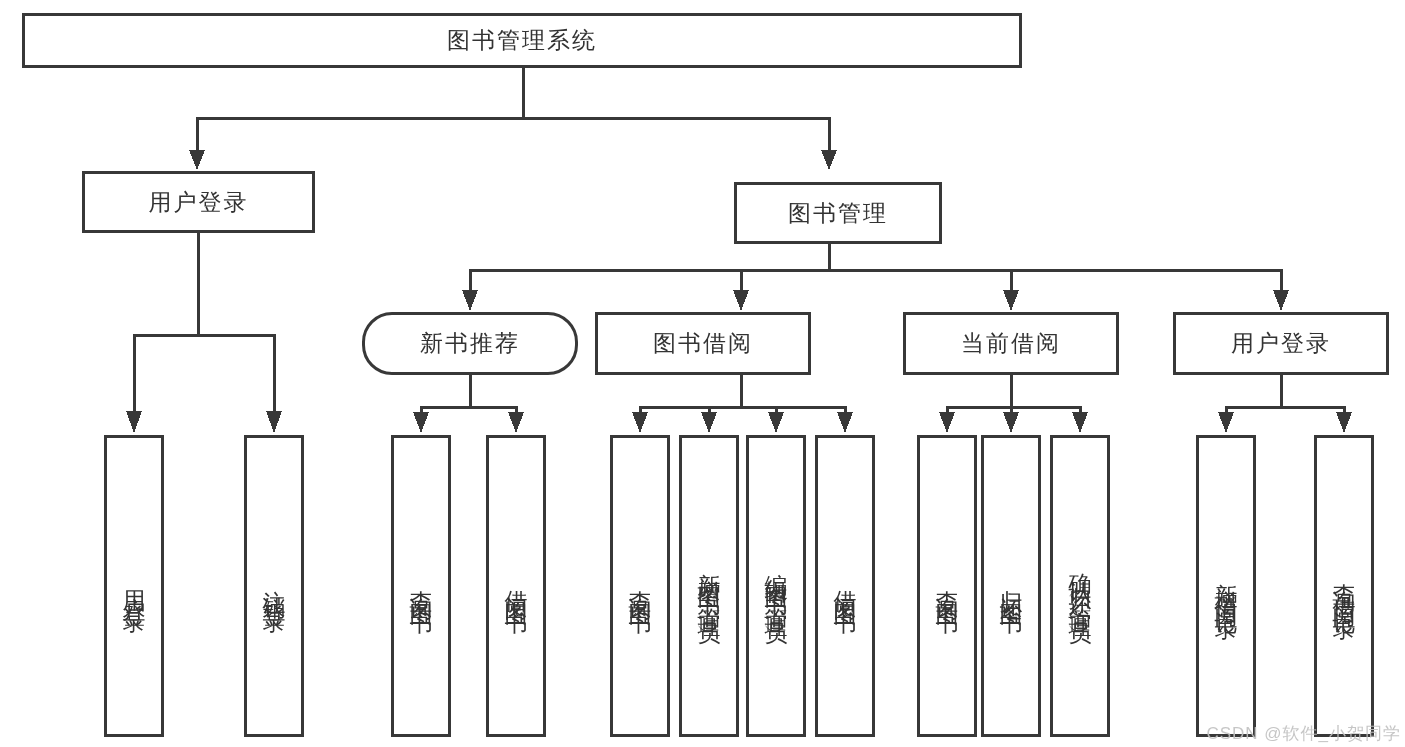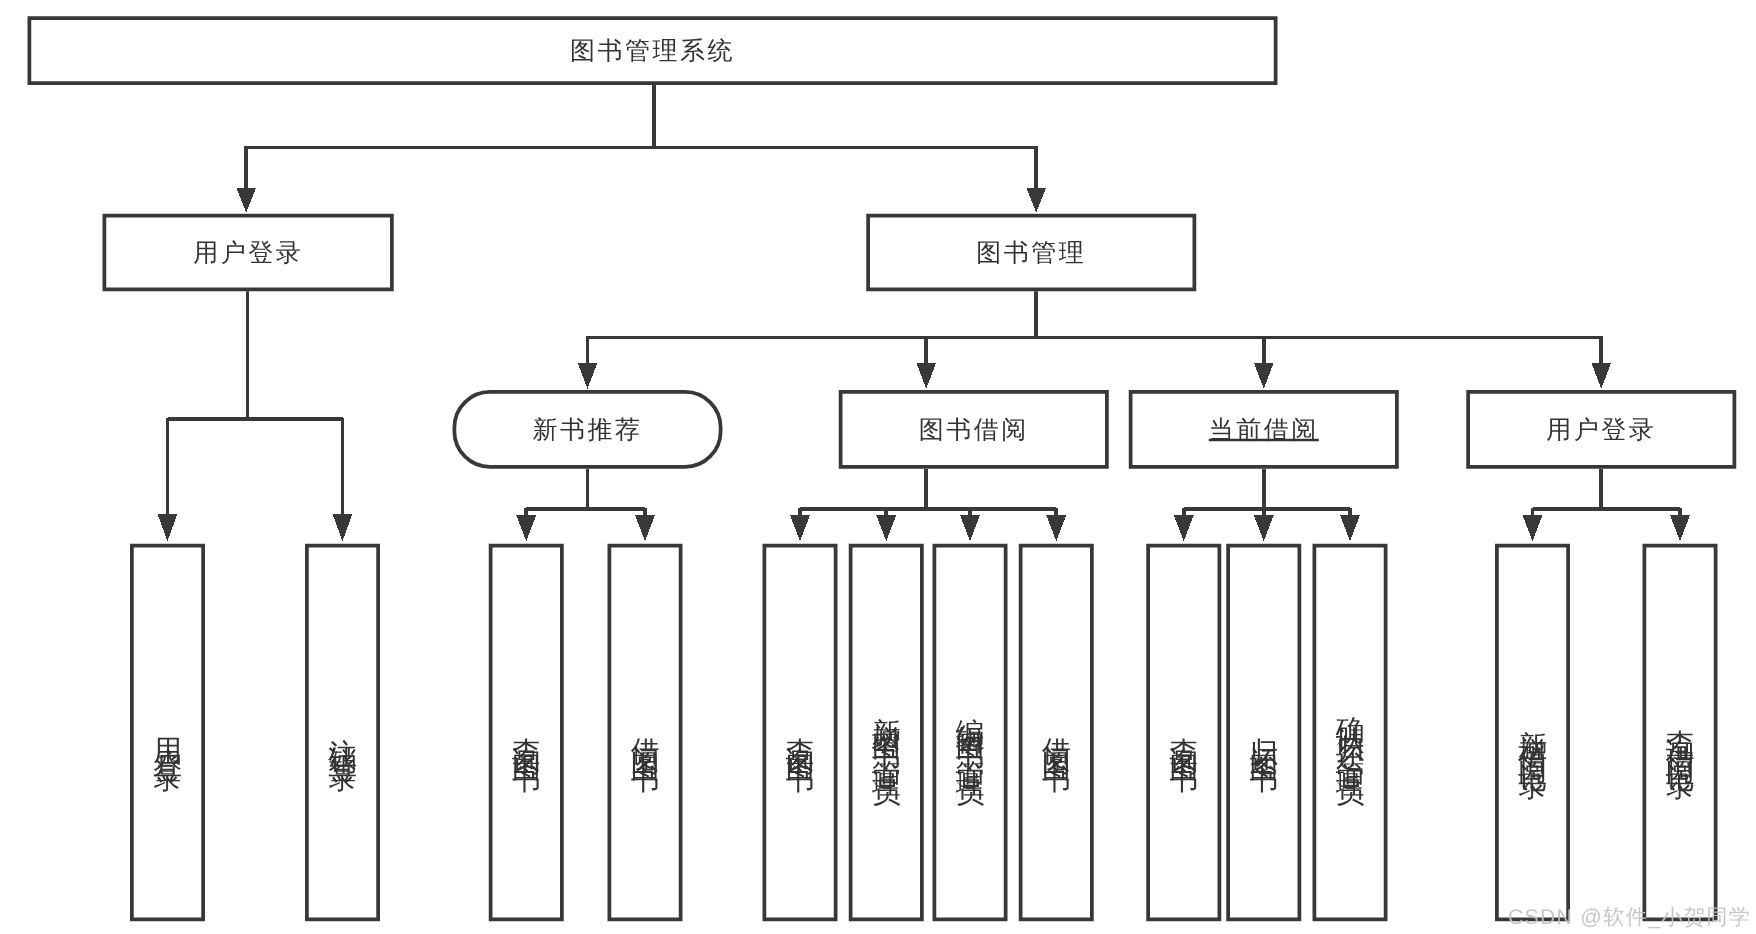--- a/index.html
+++ b/index.html
@@ -13,21 +13,21 @@
   .connectors { position:absolute; left:0; top:0; width:1405px; height:747px; }
   .node {
     position:absolute;
     box-sizing:border-box;
     background:#ffffff;
     border:3px solid #383838;
     display:flex; align-items:center; justify-content:center;
     color:#333333;
     text-align:center;
   }
-  .h-node { font-size:20px; letter-spacing:2px; white-space:nowrap; }
+  .h-node { font-size:23px; letter-spacing:2px; white-space:nowrap; }
   .v-node {
     writing-mode:vertical-rl;
     text-orientation:mixed;
     font-size:23px;
     letter-spacing:7px;
     line-height:1;
     width:60px; height:302px; top:435px;
   }
   .root-node   { left:22px;  top:13px;  width:1000px; height:55px; }
   .lvl1-node   { top:171px; height:62px; }
@@ -83,25 +83,25 @@
       <polygon points="1003,412 1019,412 1011,433"></polygon>
       <polygon points="1072,412 1088,412 1080,433"></polygon>
       <polygon points="1218,412 1234,412 1226,433"></polygon>
       <polygon points="1336,412 1352,412 1344,433"></polygon>
     </g>
   </svg>
 
   <div class="node h-node root-node">图书管理系统</div>
 
   <div class="node h-node lvl1-node" style="left:82px; width:233px;">用户登录</div>
-  <div class="node h-node lvl1-node" style="left:693px; width:264px;">图书管理</div>
+  <div class="node h-node lvl1-node" style="left:734px; width:208px;margin-top:11px;">图书管理</div>
 
   <div class="node h-node lvl2-node" style="left:362px;border-radius:30px;">新书推荐</div>
-  <div class="node h-node lvl2-node" style="left:671px;">图书借阅</div>
-  <div class="node h-node lvl2-node" style="left:903px;text-decoration:underline;">当前借阅</div>
+  <div class="node h-node lvl2-node" style="left:595px;">图书借阅</div>
+  <div class="node h-node lvl2-node" style="left:903px;">当前借阅</div>
   <div class="node h-node lvl2-node" style="left:1173px;">用户登录</div>
 
   <div class="node v-node" style="left:104px;">用户登录</div>
   <div class="node v-node" style="left:244px;">注销登录</div>
 
   <div class="node v-node" style="left:391px;">查询图书</div>
   <div class="node v-node" style="left:486px;">借阅图书</div>
 
   <div class="node v-node" style="left:610px;">查询图书</div>
   <div class="node v-node" style="left:679px;">新增图书（管理员）</div>

